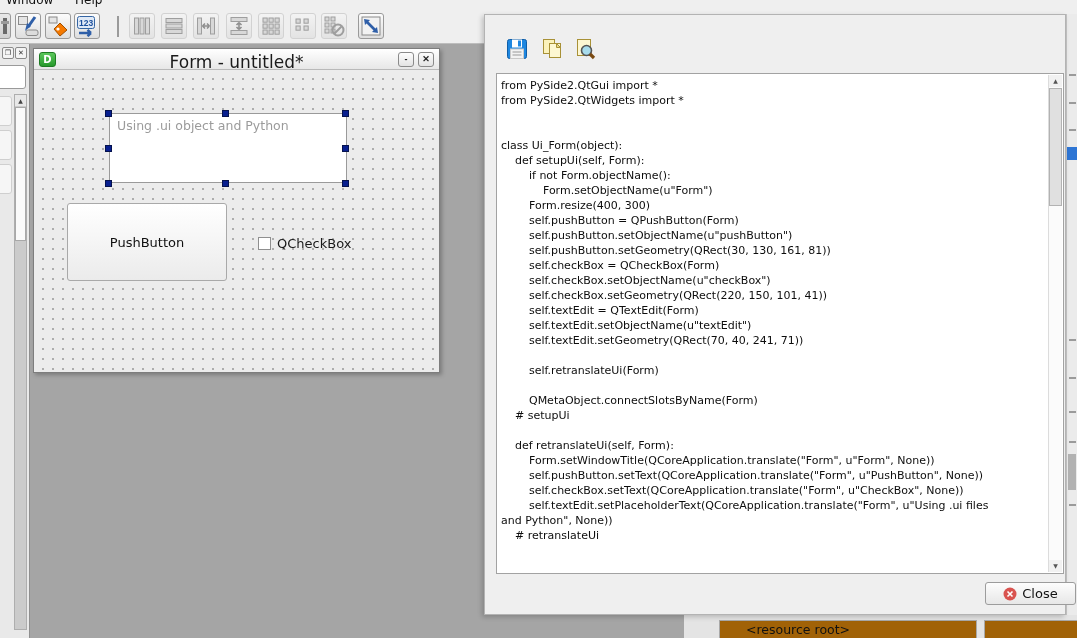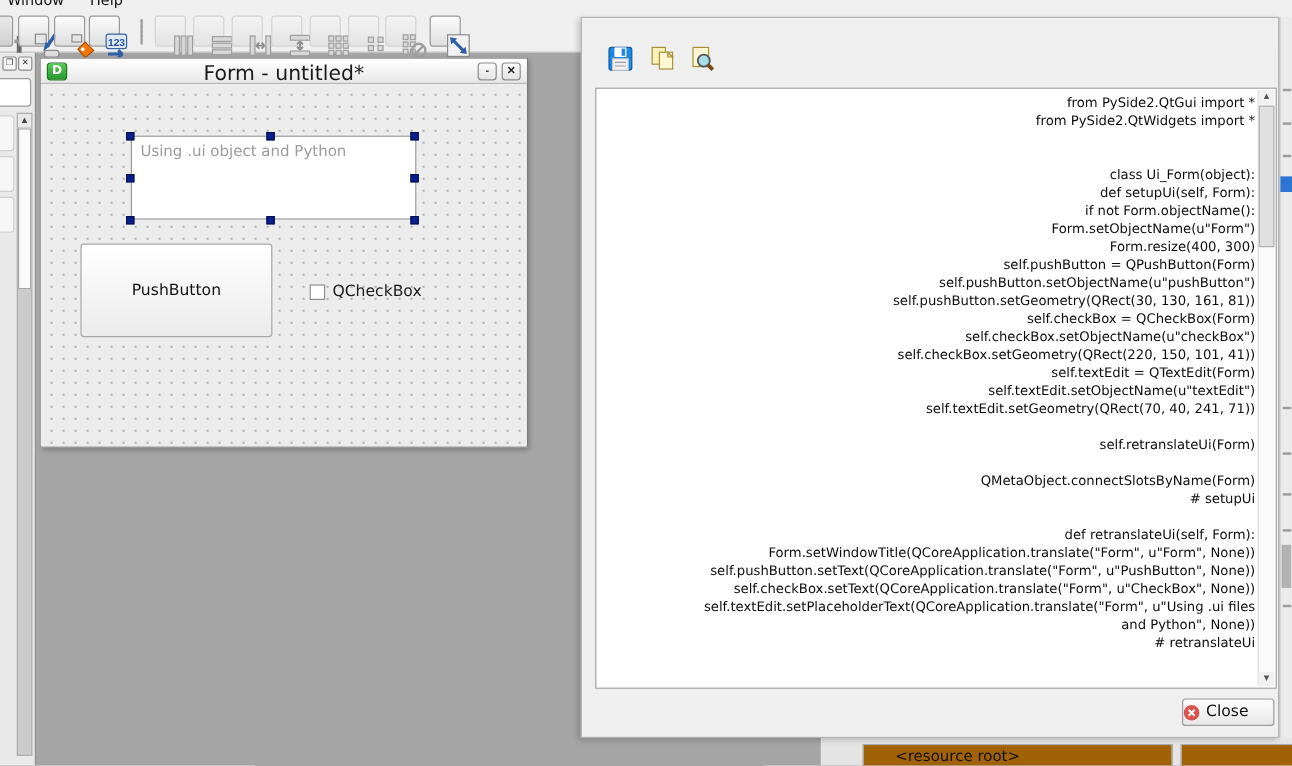--- a/index.html
+++ b/index.html
@@ -10,21 +10,21 @@
     font-family:"DejaVu Sans", sans-serif;
     color:#1a1a1a;
   }
   
   .topbar { position:absolute; left:0; top:0; width:1077px; height:44px;
             background:#efefef; border-bottom:1px solid #bdbdbd; z-index:1; }
   .menubar { position:absolute; left:0; top:0; width:460px; height:9px; overflow:hidden; }
   .menu-item { position:absolute; top:-7px; font-size:12px; color:#111; }
   .menu-item.m0 { left:6px; }
   .menu-item.m1 { left:75px; }
-  .tbtn { position:absolute; top:13px; width:26px; height:26px; padding:12px;
+  .tbtn { position:absolute; top:13px; width:26px; height:26px; padding:0;
           border:1px solid #9a9a9a; border-radius:3px;
           background:linear-gradient(#fcfcfc,#dedede); cursor:pointer; }
   .tbtn.flat { border-color:#d2d2d2; background:linear-gradient(#f3f3f3,#e3e3e3); }
   .tbtn svg { display:block; margin:1px auto; }
   .tsep { position:absolute; left:117px; top:16px; width:2px; height:21px;
           background-image:radial-gradient(#9a9a9a 1px, transparent 1.2px);
           background-size:2px 4px; }
   
   .left-panel { position:absolute; left:0; top:44px; width:30px; height:594px;
                 background:#e9e9e9; border-right:1px solid #8f8f8f; z-index:1; }
@@ -76,32 +76,32 @@
   
   .dialog { position:absolute; left:484px; top:14px; width:582px; height:601px;
             background:#efefef; border:1px solid #b3b3b3; z-index:3;
             box-shadow:-2px 2px 5px rgba(0,0,0,.2); }
   .dlg-btn { position:absolute; top:22px; width:26px; height:26px; border:0;
              background:transparent; padding:0; cursor:pointer; }
   .code-box { position:absolute; left:11px; top:58px; width:568px; height:501px;
               background:#fff; border:1px solid #a2a2a2; }
   .code-pre { position:absolute; left:4px; top:4px; right:17px; bottom:2px; overflow:hidden;
               font-family:"DejaVu Sans", sans-serif; font-size:11px; line-height:15px;
-              white-space:pre; color:#0d0d0d;text-align:right; }
+              white-space:pre; color:#0d0d0d; }
   .vscroll { position:absolute; right:1px; top:1px; bottom:1px; width:14px;
              background:#fbfbfb; border-left:1px solid #dcdcdc; }
   .vscroll .sarrow { position:absolute; left:0; width:13px; height:12px; font-size:6px;
                      line-height:12px; text-align:center; color:#555; background:#f1f1f1; }
   .vthumb { position:absolute; left:0; top:13px; width:13px; height:118px;
             background:#e0e0e0; border:1px solid #b2b2b2; }
-  .close-btn { position:absolute; left:500px; top:567px; width:77px; height:23px;
+  .close-btn { position:absolute; left:500px; top:567px; width:91px; height:23px;
                border:1px solid #9c9c9c; border-radius:3px;
                background:linear-gradient(#fdfdfd,#e7e7e7);
                font-family:"DejaVu Sans", sans-serif; font-size:13px; color:#111;
-               display:flex; align-items:center; gap:5px; cursor:pointer; }
+               display:flex; align-items:center; justify-content:center; gap:5px; cursor:pointer; }
   
   .bottom-panel { position:absolute; left:684px; top:615px; width:393px; height:23px;
                   background:#e4e4e4; z-index:2; }
   .res-box { position:absolute; top:5px; height:19px; background:#a16207; border:1px solid #a9a9a9; }
   .res-box.b1 { left:35px; width:258px; }
   .res-box.b2 { left:300px; width:95px; }
   .res-root { position:absolute; left:26px; top:1px; font-size:12.5px; color:#111; white-space:nowrap; }
   
   .right-strip { position:absolute; left:1066px; top:14px; width:11px; height:624px;
                  background:#ebebeb; border-left:1px solid #c4c4c4; z-index:1; }

